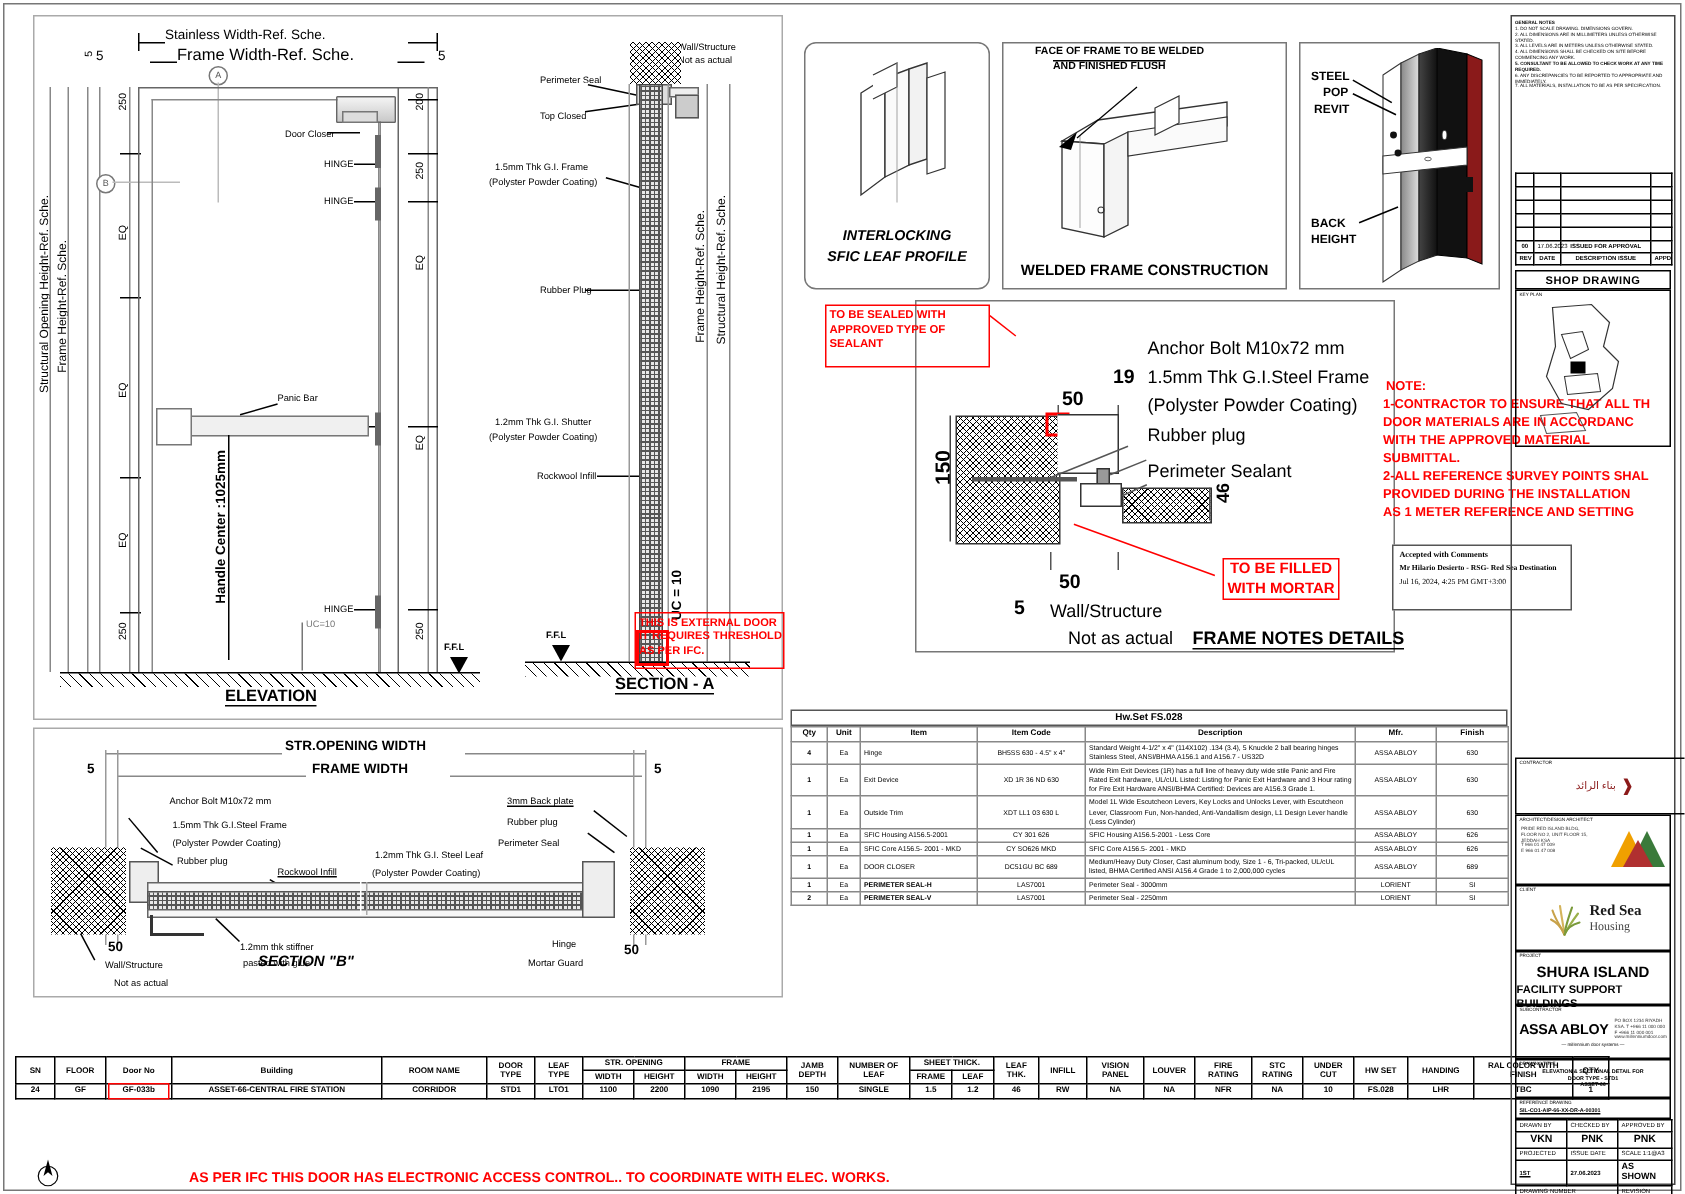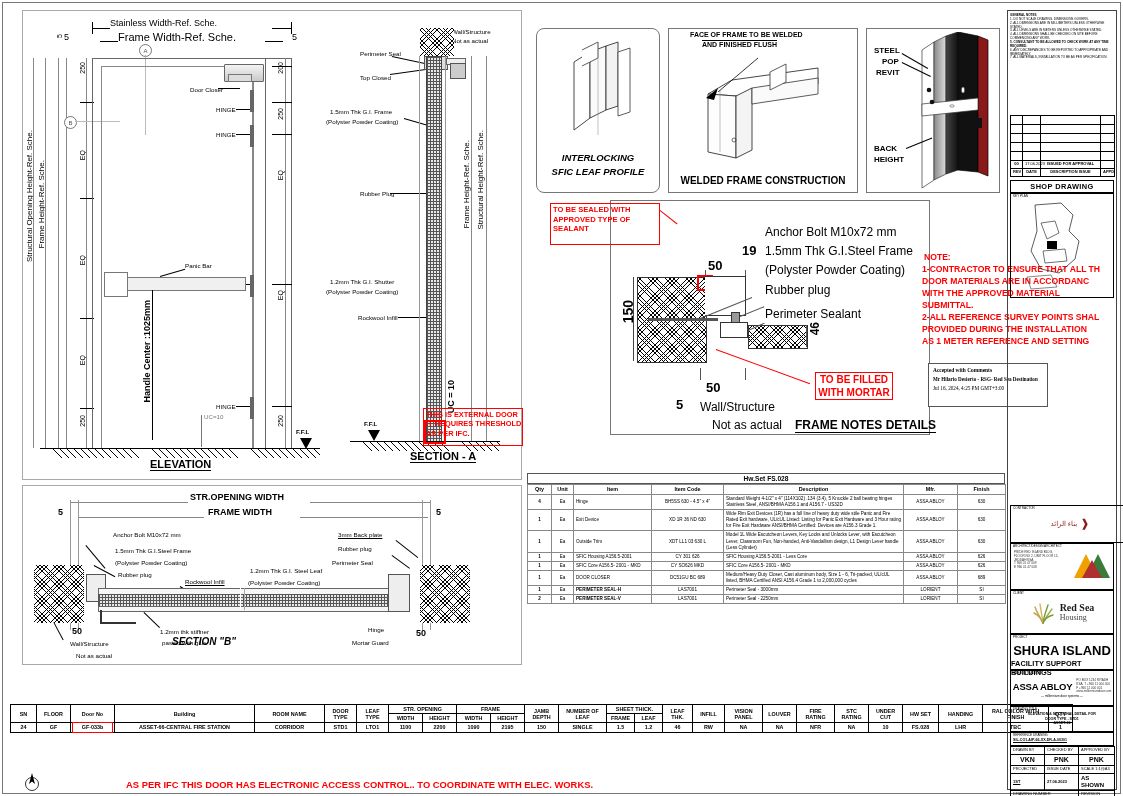--- a/index.html
+++ b/index.html
@@ -722,21 +722,21 @@
     </svg>
     <div style="margin-left:4px;">
       <div style="font-family:'Liberation Serif',serif;font-size:10px;font-weight:bold;color:#1a1a1a;line-height:1;">Red Sea</div>
       <div style="font-family:'Liberation Serif',serif;font-size:8px;color:#444;line-height:1.2;">Housing</div>
     </div>
   </div>
 </div>
 
 <div class="bx" style="left:1010px;top:634px;width:104px;height:36px;">
   <div class="tiny" style="margin:1px 0 0 2px;">PROJECT</div>
-  <div class="ctr" style="font-size:13px;font-weight:bold;margin-top:3px;">SHURA ISLAND</div>
+  <div class="ctr" style="font-size:10px;font-weight:bold;margin-top:3px;">SHURA ISLAND</div>
   <div class="ctr" style="font-size:7.4px;font-weight:bold;margin-top:1px;">FACILITY SUPPORT BUILDINGS</div>
 </div>
 
 <div class="bx" style="left:1010px;top:670px;width:104px;height:36px;">
   <div class="tiny" style="margin:1px 0 0 2px;">SUBCONTRACTOR</div>
   <div style="display:flex;align-items:center;justify-content:center;margin-top:3px;">
     <span style="font-size:9.5px;font-weight:bold;letter-spacing:-0.2px;">ASSA ABLOY</span>
     <span class="tiny" style="margin-left:4px;color:#333;">
       PO BOX 1234 RIYADH<br>KSA. T +966 11 000 000<br>F +966 11 000 001<br>www.millenniumdoor.com
     </span>

